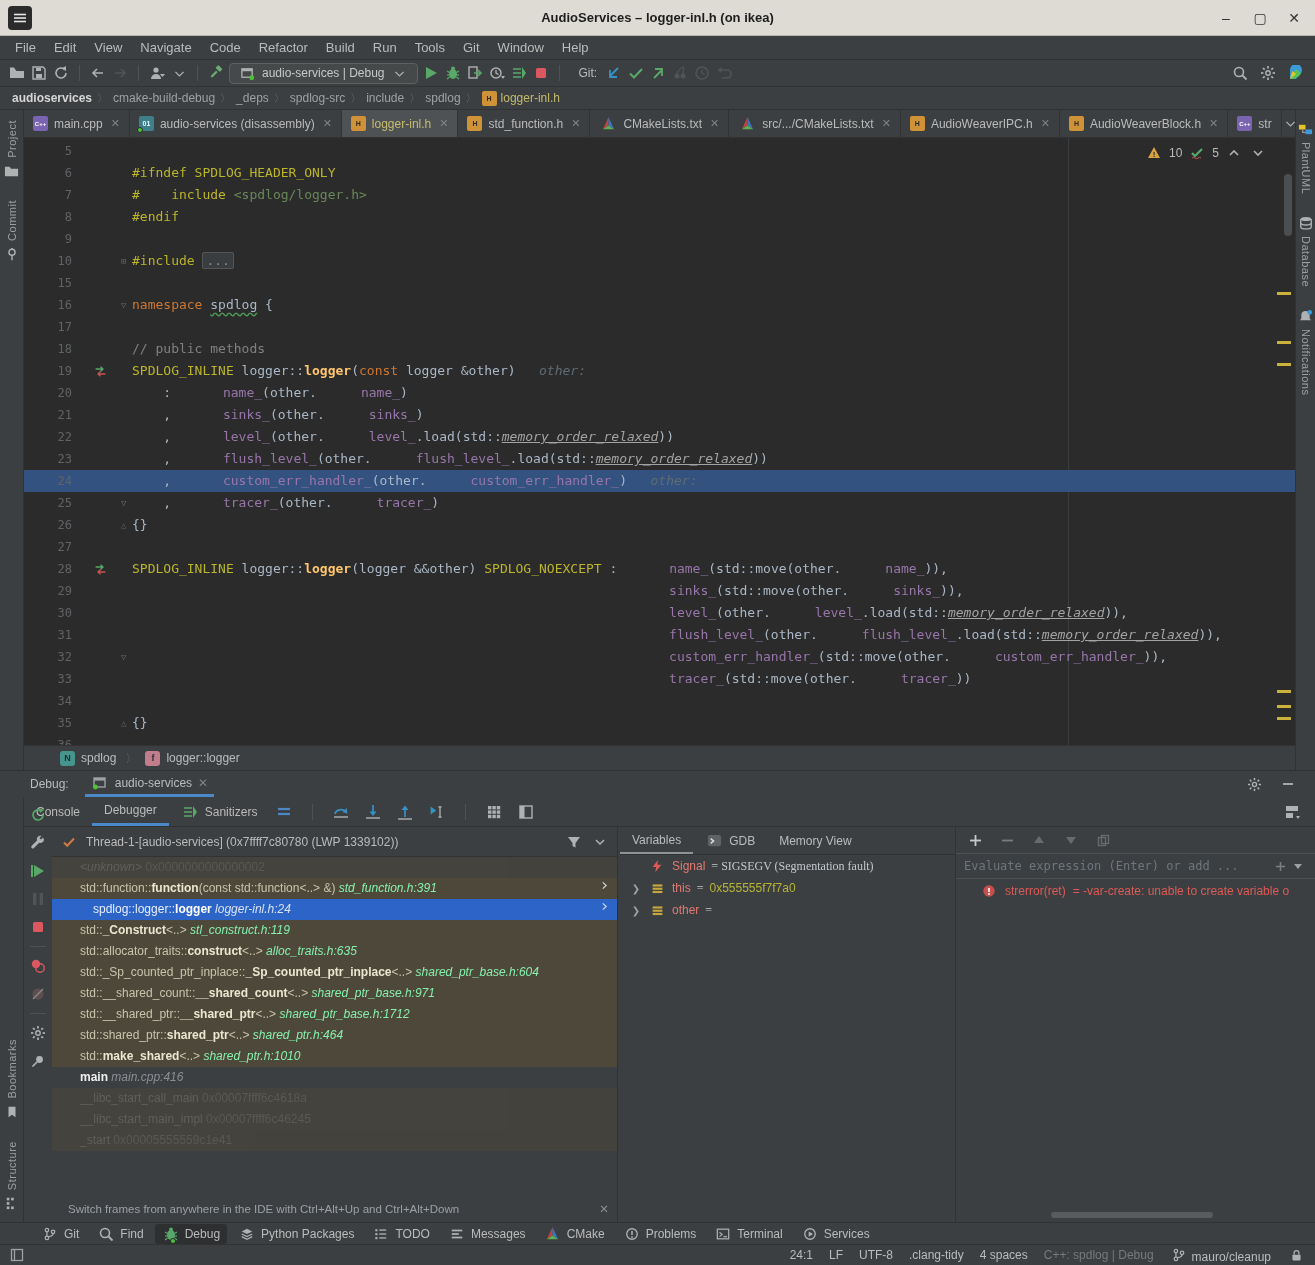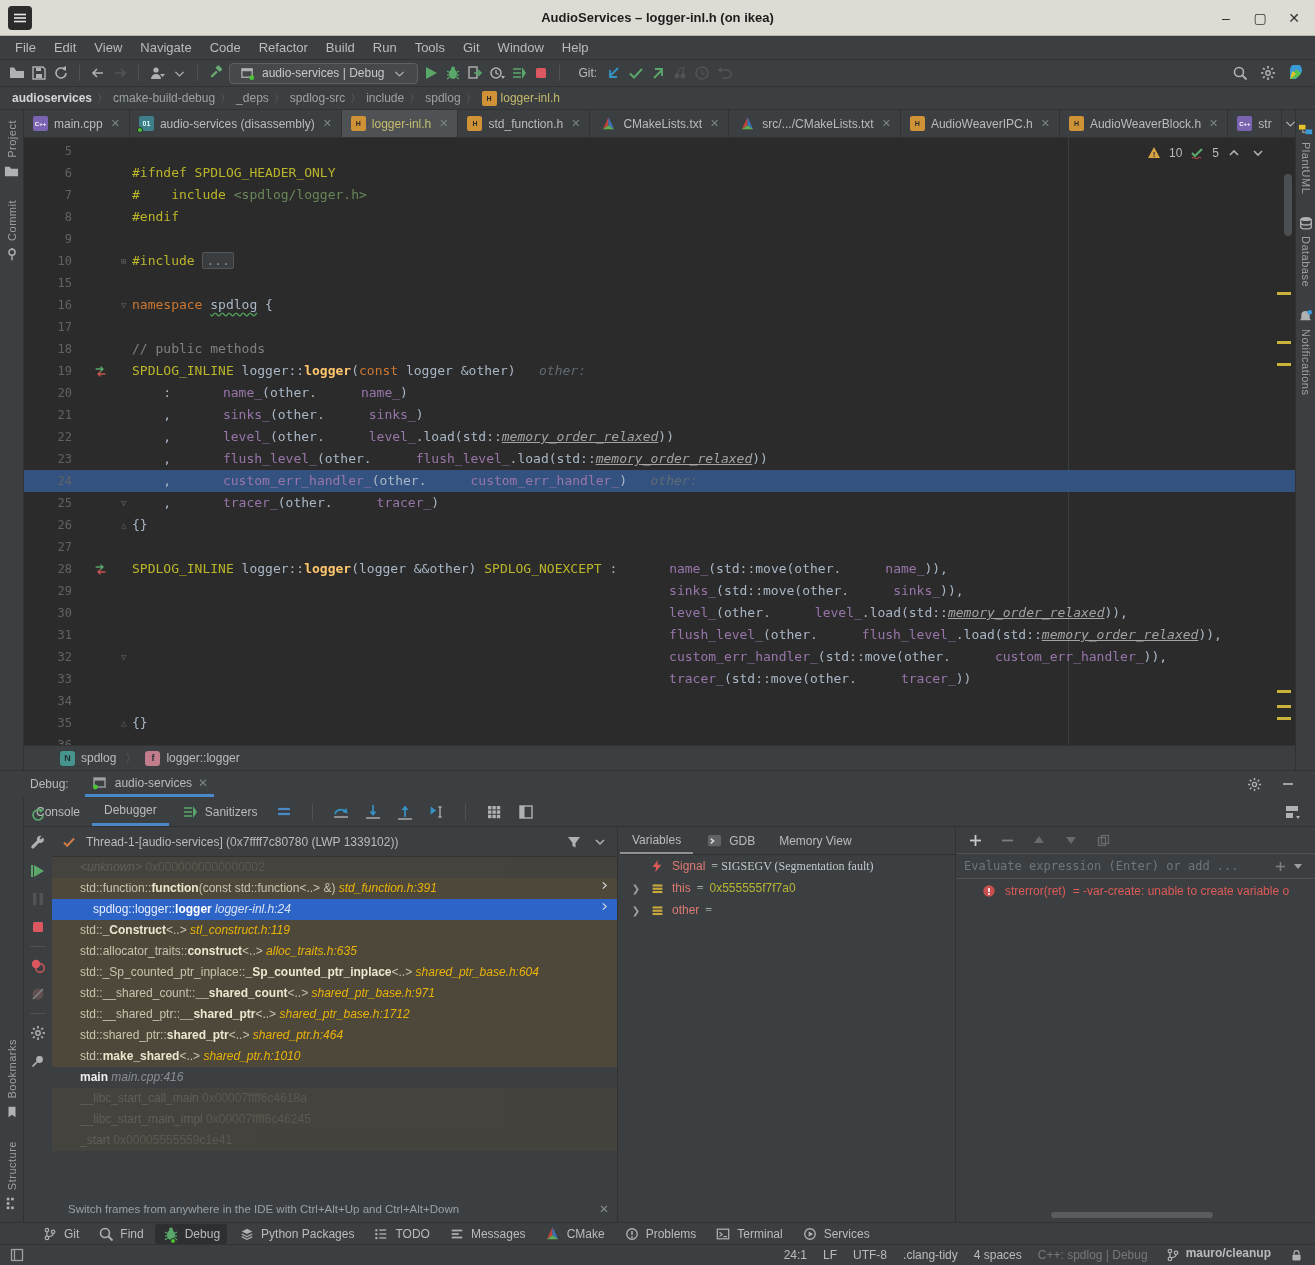--- a/index.html
+++ b/index.html
@@ -1,20 +1,20 @@
 <!DOCTYPE html>
 <html><head>
 <meta charset="utf-8">
 <style>
   html,body{margin:0;padding:0;background:#1e1e1e;}
   *{box-sizing:border-box;}
   #app{position:relative;width:1315px;height:1265px;background:#3c3f41;
        font-family:"Liberation Sans",sans-serif;font-size:12px;color:#bbbbbb;overflow:hidden;}
   .abs{position:absolute;}
-  .row{display:flex;align-items:flex-start;font-weight:bold;}
+  .row{display:flex;align-items:flex-end;}
   .nosel{user-select:none;}
   .ico{display:inline-flex;align-items:center;justify-content:center;width:18px;height:18px;flex:0 0 auto;}
   .ico svg{display:block;}
   .dim{opacity:.45;}
   
   #titlebar{left:0;top:0;width:1315px;height:36px;background:#dedbd5;color:#1d1d1d;
             display:flex;align-items:center;border-bottom:1px solid #b8b5af;}
   #hamburger{width:24px;height:24px;background:#2b2b2b;border-radius:4px;margin-left:8px;
              display:flex;align-items:center;justify-content:center;}
   #title-text{position:absolute;left:0;right:0;text-align:center;font-weight:bold;font-size:13px;}
@@ -105,21 +105,21 @@
   .dsep{width:16px;height:1px;background:#515151;}
   #frames{left:52px;top:827px;width:566px;height:395px;background:#3c3f41;border-right:1px solid #323232;overflow:hidden;}
   #thread-row{height:30px;display:flex;align-items:center;gap:8px;padding:0 8px;border-bottom:1px solid #323232;}
   #thread-row .grow{flex:1;}
   .frame{height:21px;line-height:21px;padding-left:28px;font-size:12px;white-space:nowrap;overflow:hidden;
          color:#c9c3ad;position:relative;}
   .frame.lib{background:#4e483a;}
   .frame.dim{color:#8d8672;}
   .frame.dim .addr{color:#7f7965;}
   .frame .b{font-weight:bold;color:#ece5cf;}
-  .frame .loc{font-style:italic;color:#eab308;}
+  .frame .loc{font-style:italic;color:#86efac;}
   .frame .addr{color:#8d8672;}
   .frame.sel{background:#2d64c8;color:#e8eefc;padding-left:41px;}
   .frame.sel .b{color:#fff;}
   .frame.sel .loc{color:#d8e2f4;}
   .frame.user{color:#c7c7c7;}
   .frame.user .b{color:#eee;}
   .frame.user .loc{color:#8b8f93;}
   .frame .chev{position:absolute;right:6px;color:#c9c3ad;}
   #frames-hint{position:absolute;left:4px;bottom:0;width:100%;height:26px;display:flex;align-items:center;
                padding:0 12px;color:#9aa0a6;font-size:11.5px;background:#3c3f41;}

